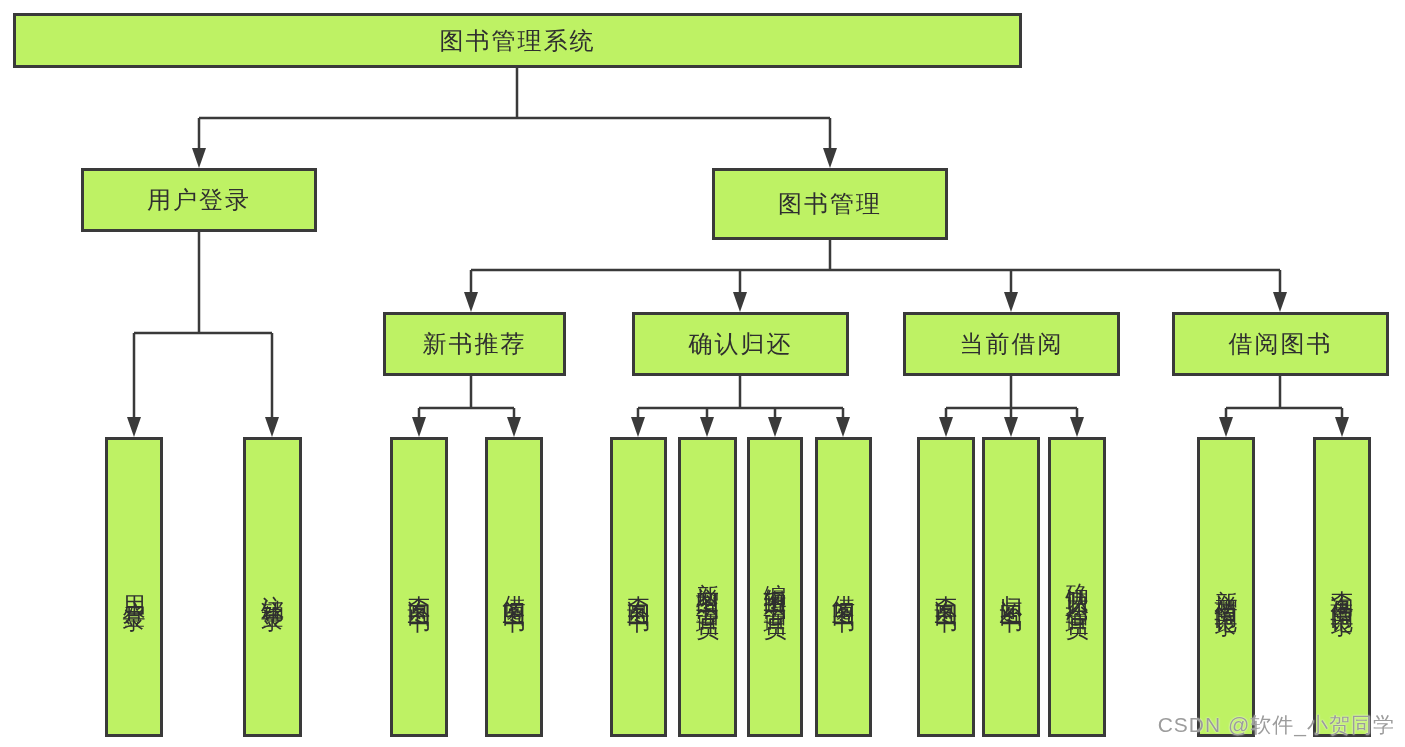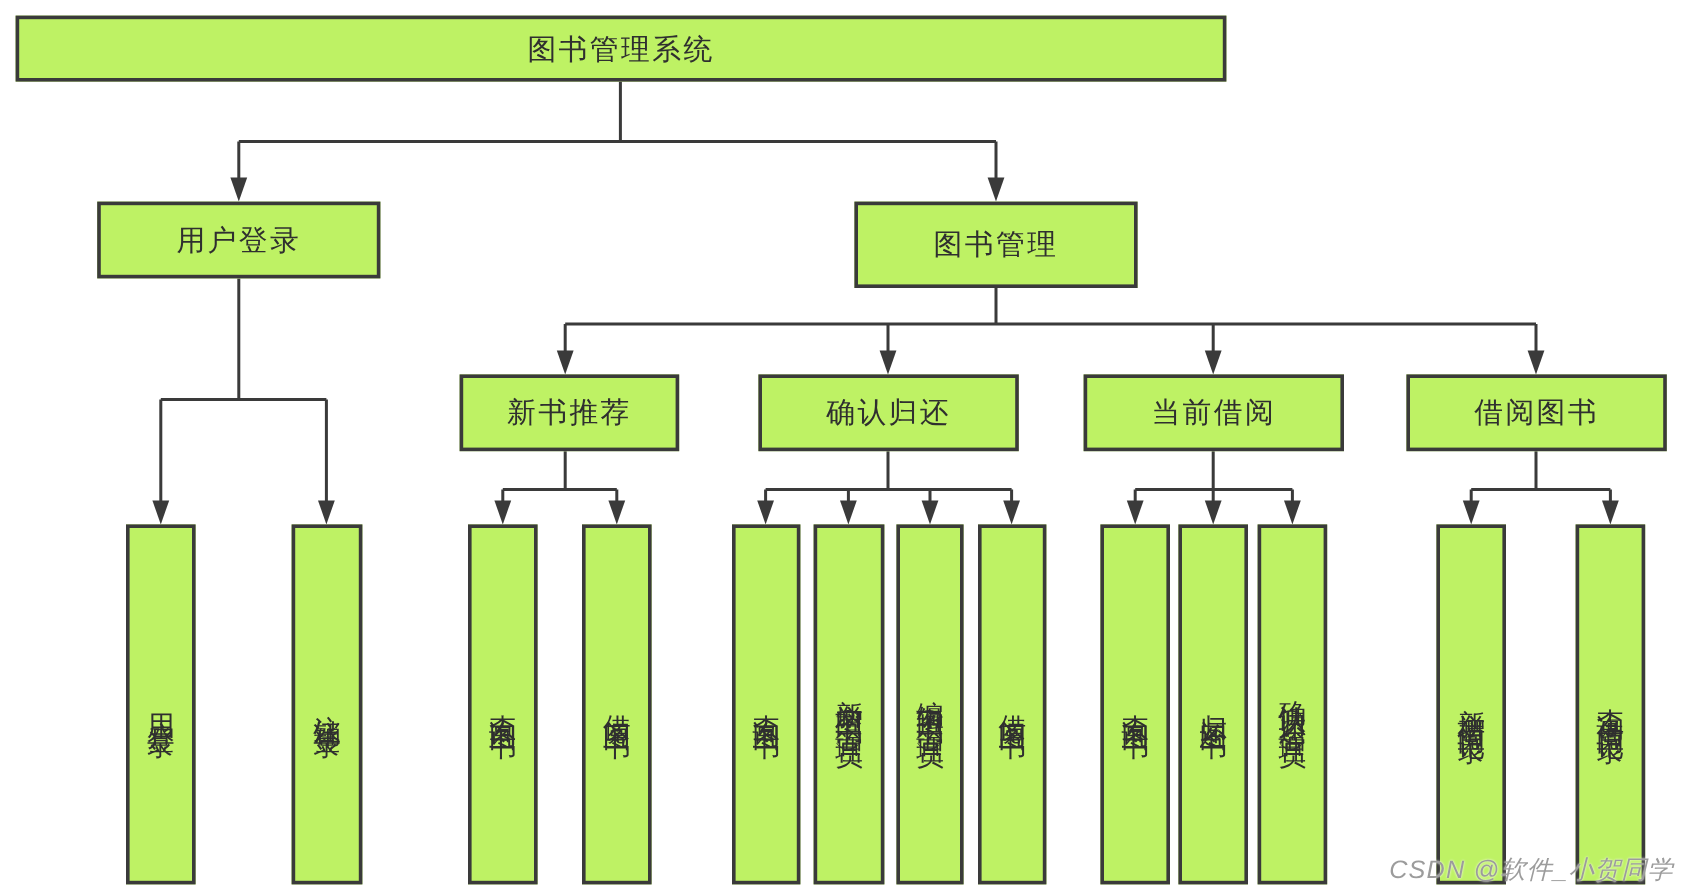--- a/index.html
+++ b/index.html
@@ -57,21 +57,20 @@
   }
   .watermark {
     position: absolute;
     right: 10px;
     bottom: 8px;
     font-size: 21px;
     color: #9c9c9c;
     letter-spacing: 1px;
     white-space: nowrap;
     text-shadow: 0 0 2px #ffffff;
-    font-style: italic;
   }
 </style>
 </head>
 <body>
 
 <div class="canvas">
 
   <svg class="connectors" viewBox="0 0 1405 747" xmlns="http://www.w3.org/2000/svg">
 
     <g>

